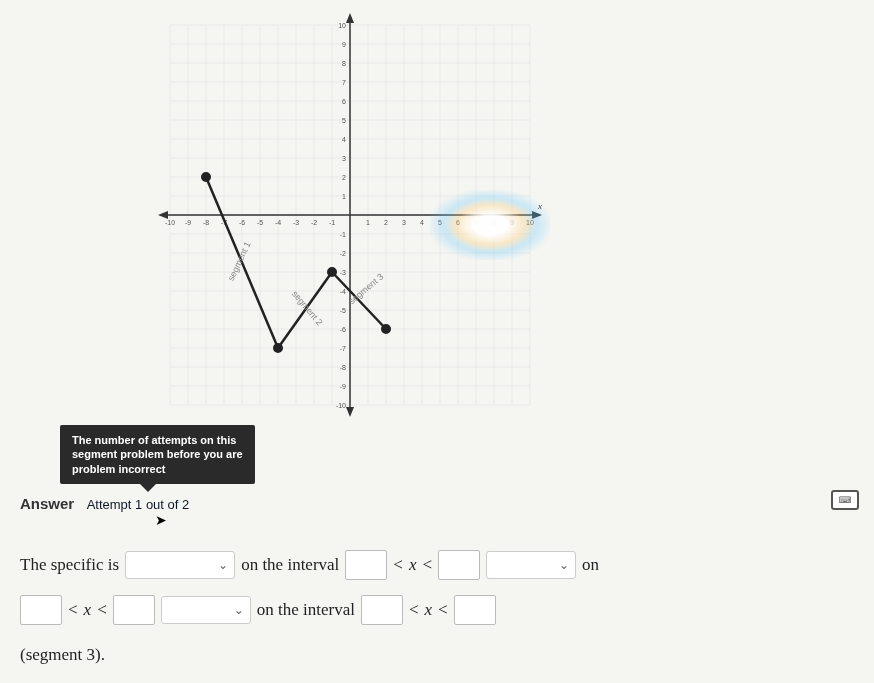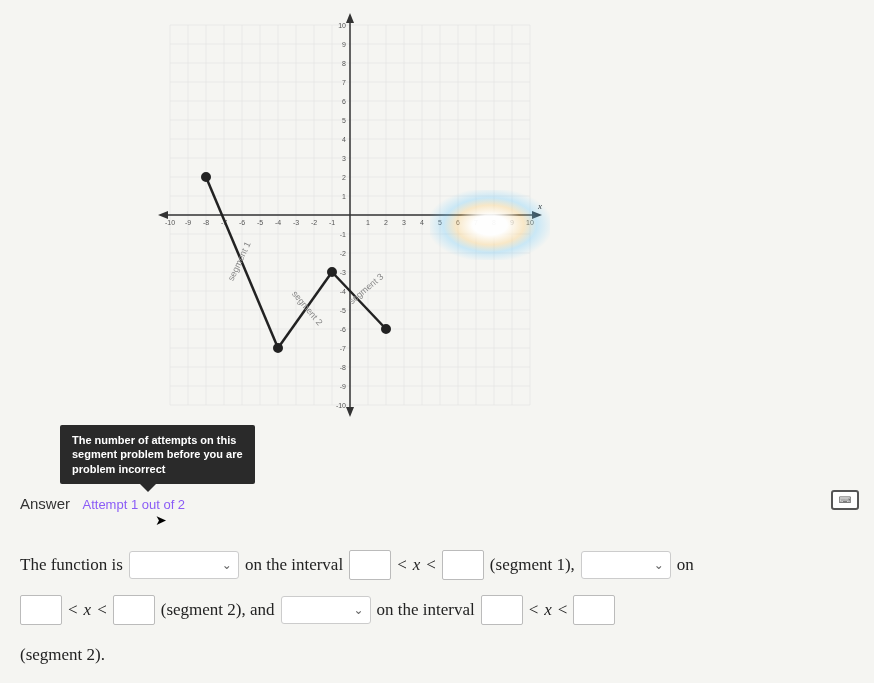--- a/index.html
+++ b/index.html
@@ -41,27 +41,27 @@
       border-top-color: #2a2a2a;
       border-bottom: none;
     }
     .answer-row {
       position: absolute;
       left: 20px;
       top: 495px;
       font-family: Arial, sans-serif;
     }
     .answer-label {
-      font-weight: normal;
+      font-weight: bold;
       font-size: 15px;
       color: #333;
     }
     .attempt-text {
       font-size: 13px;
-      color: #8b5cf6;
+      color: #0f172a;
       margin-left: 8px;
     }
     .cursor-icon {
       position: absolute;
       left: 155px;
       top: 512px;
       font-size: 14px;
       color: #000;
     }
     .keyboard-icon {
@@ -251,49 +251,47 @@
 <div class="answer-row">
   <span class="answer-label">Answer</span>
   <span class="attempt-text">Attempt 1 out of 2</span>
 </div>
 <div class="cursor-icon">➤</div>
 
 <div class="keyboard-icon">⌨</div>
 
 <div class="sentence-area">
   <div class="line">
-    <span>The function is</span>
+    <span>The specific is</span>
     <span class="dropdown">
         <span>⌄</span>
       </span>
     <span>on the interval</span>
     <span class="num-input"></span>
     <span class="lt">&lt;</span>
     <span class="mathx">x</span>
     <span class="lt">&lt;</span>
     <span class="num-input"></span>
-    <span>(segment 1),</span>
     <span class="dropdown small">
         <span>⌄</span>
       </span>
     <span>on</span>
   </div>
   <div class="line">
     <span class="num-input"></span>
     <span class="lt">&lt;</span>
     <span class="mathx">x</span>
     <span class="lt">&lt;</span>
     <span class="num-input"></span>
-    <span>(segment 2), and</span>
     <span class="dropdown small">
         <span>⌄</span>
       </span>
     <span>on the interval</span>
     <span class="num-input"></span>
     <span class="lt">&lt;</span>
     <span class="mathx">x</span>
     <span class="lt">&lt;</span>
     <span class="num-input"></span>
   </div>
   <div class="line">
-    <span>(segment 2).</span>
+    <span>(segment 3).</span>
   </div>
 </div>
 
 </body></html>

